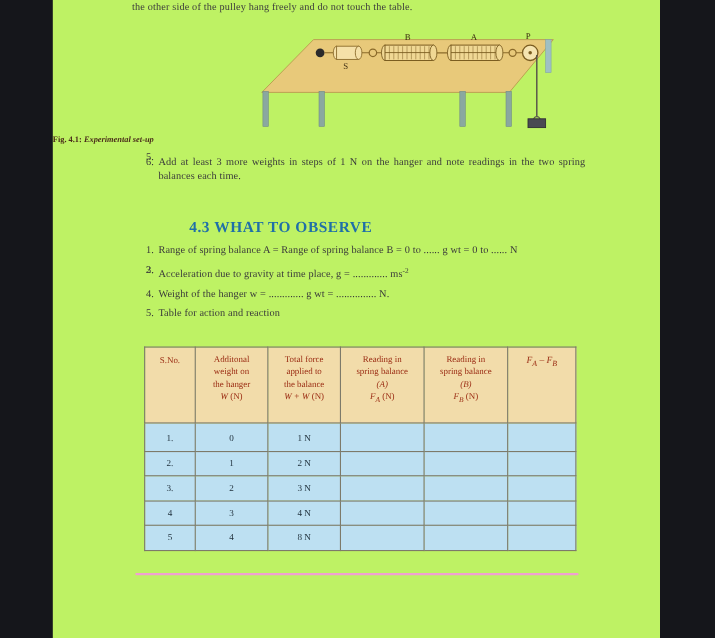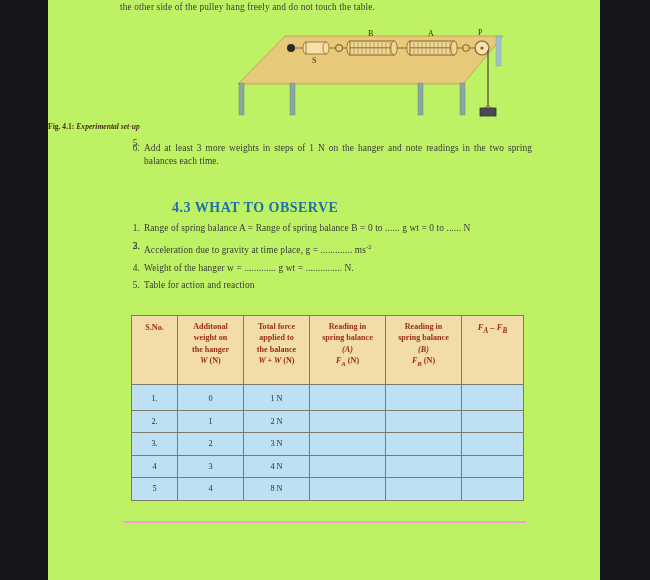--- a/index.html
+++ b/index.html
@@ -116,21 +116,21 @@
     table-layout: fixed;
   }
   .tbl th, .tbl td {
     border: 1px solid #7d7a6a;
     padding: 0;
     vertical-align: top;
   }
   .tbl thead th {
     background: #f2dcaa;
     color: #9b2d14;
-    font-weight: bold;
+    font-weight: normal;
     font-size: 8.1px;
     line-height: 11.4px;
     text-align: center;
     padding: 5px 2px 6px 2px;
     height: 56px;
     margin-top: 47px;
   }
   .tbl thead th.sno {
     vertical-align: top;
     padding-top: 6px;

